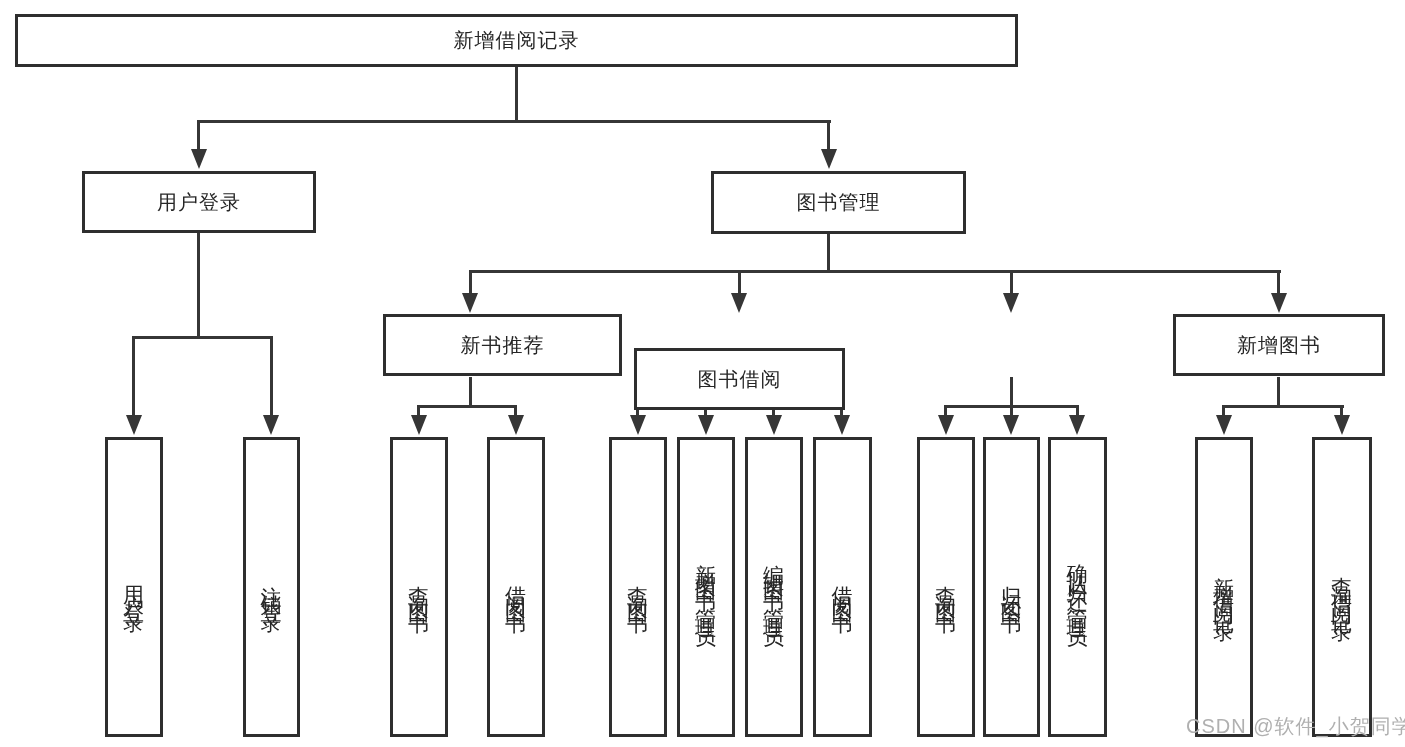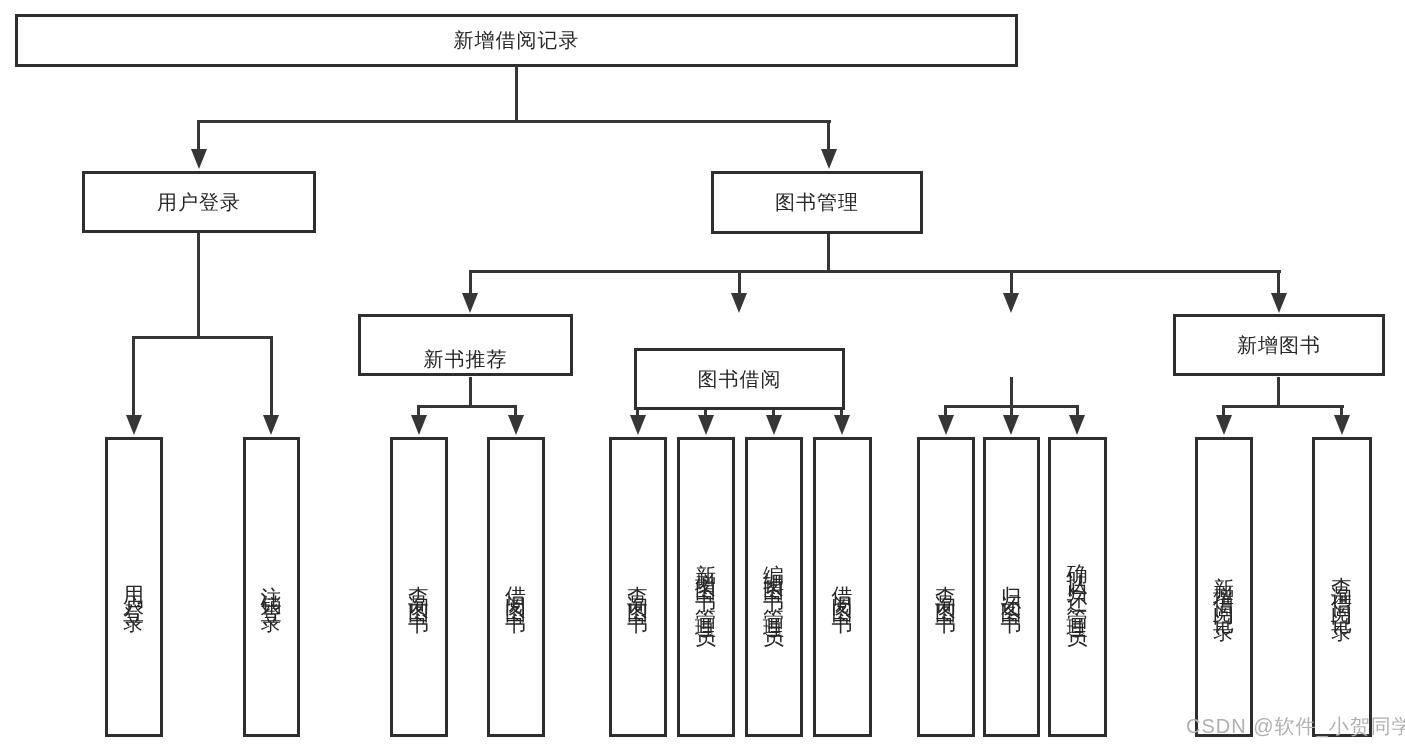--- a/index.html
+++ b/index.html
@@ -124,25 +124,25 @@
   <div class="arr" style="left:1334px; top:415px;"></div>
 
   <div class="node" style="left:15px; top:14px; width:1003px; height:53px;">
     <span class="hlabel">新增借阅记录</span>
   </div>
 
   <div class="node" style="left:82px; top:171px; width:234px; height:62px;">
     <span class="hlabel">用户登录</span>
   </div>
 
-  <div class="node" style="left:711px; top:171px; width:212px; height:63px;">
+  <div class="node" style="left:711px; top:171px; width:255px; height:63px;">
     <span class="hlabel">图书管理</span>
   </div>
 
-  <div class="node" style="left:358px; top:314px; width:215px; height:62px;align-items:flex-end;">
+  <div class="node" style="left:383px; top:314px; width:239px; height:62px;">
     <span class="hlabel">新书推荐</span>
   </div>
 
   <div class="node" style="left:634px; top:314px; width:211px; height:62px;margin-top:34px;">
     <span class="hlabel">图书借阅</span>
   </div>
 
 
   <div class="node" style="left:1173px; top:314px; width:212px; height:62px;">
     <span class="hlabel">新增图书</span>

